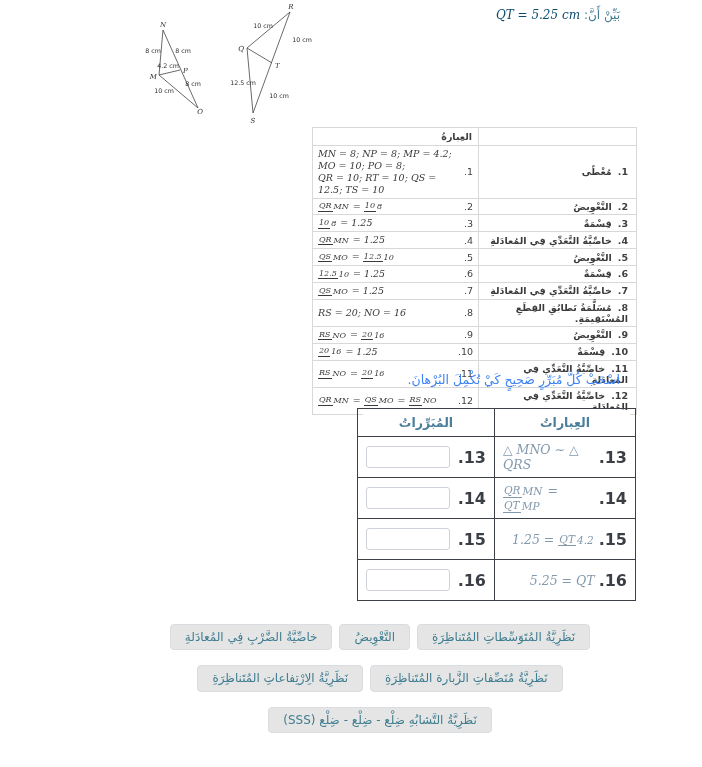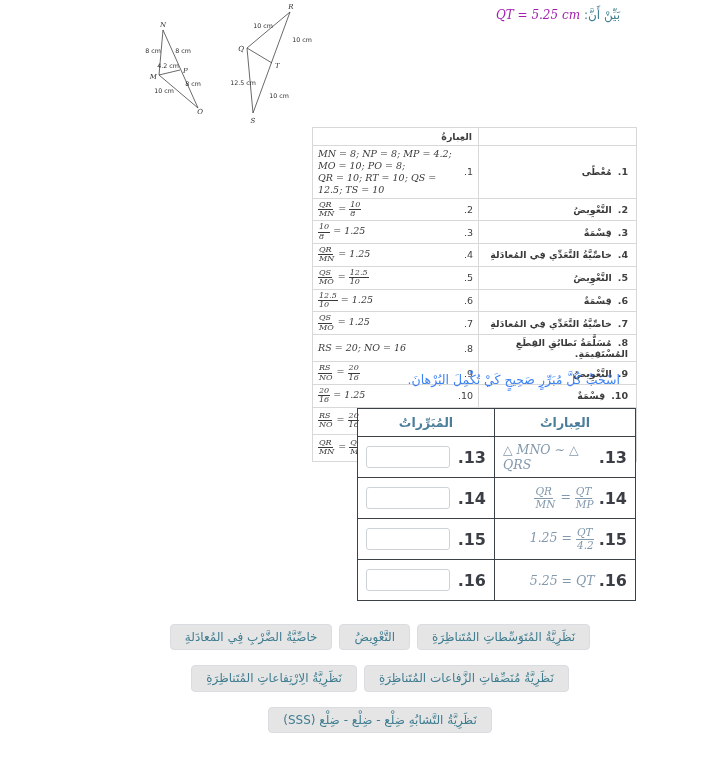--- a/index.html
+++ b/index.html
@@ -11,36 +11,36 @@
   .math{font-family:"DejaVu Serif", serif;font-style:italic;}
 
   
   .diagram{position:absolute;left:120px;top:0;width:210px;height:128px;}
   .diagram text{fill:#2d2d2d;}
   .vlabel{font:italic 7px "DejaVu Serif", serif;}
   .mlabel{font:6.3px "DejaVu Sans", sans-serif;}
 
   
   .prove{position:absolute;top:8px;right:82px;font-size:12px;color:#3f7d90;direction:rtl;}
-  .prove .math{color:#a21caf;font-size:12px;direction:ltr;unicode-bidi:embed;margin-inline-start:4px;}
+  .prove .math{color:#0c4a6e;font-size:12px;direction:ltr;unicode-bidi:embed;margin-inline-start:4px;}
 
   
   table{border-collapse:collapse;background:#fff;}
   .proof-table{position:absolute;left:312px;top:127px;width:308px;table-layout:fixed;}
   .proof-table th,.proof-table td{border:1px solid #d8d8d8;}
   .p-head-stmt{width:153px;text-align:right;font-size:9.5px;color:#3f3f3f;font-weight:600;padding:3px 6px;}
   .p-head-reason{width:155px;}
   .p-stmt{padding:2px 5px;vertical-align:middle;}
   .p-stmt{display:table-cell;}
   .p-stmt .cellflex{display:flex;justify-content:space-between;align-items:center;gap:3px;}
   .p-stmt .math{font-size:9.5px;color:#3a3a3a;line-height:1.25;}
   .pnum,.rnum{font-size:9.5px;color:#3f3f3f;white-space:nowrap;}
   .p-reason{padding:2px 8px;text-align:right;font-size:9.5px;color:#3a3a3a;font-weight:600;vertical-align:middle;margin-left:25px;}
   .p-reason .rnum{font-weight:600;margin-inline-end:6px;}
-  .frac{display:inline-flex;flex-direction:column;align-items:flex-start;vertical-align:middle;line-height:1.05;text-align:center;font-style:italic;}
+  .frac{display:inline-flex;flex-direction:row;align-items:flex-end;vertical-align:middle;line-height:1.05;text-align:center;font-style:italic;}
   .p-stmt .frac{font-size:8px;}
   .fnum{border-bottom:0.8px solid currentColor;padding:0 1px;display:block;}
   .fden{display:block;padding:0 1px;}
 
   
   .instruction{position:absolute;top:372px;left:312px;width:308px;direction:rtl;text-align:right;
     font-size:12.5px;color:#3b82f6;}
 
   
   .answer-table{position:absolute;left:357px;top:408px;width:260px;table-layout:fixed;border-radius:21px;}
@@ -354,19 +354,19 @@
     </tbody>
 </table>
 
 <div class="chips" id="chips">
     <div class="chip-row" dir="rtl">
       <button class="chip">نَظَرِيَّةُ المُتَوَسِّطاتِ المُتَناظِرَةِ</button>
       <button class="chip">التَّعْوِيضُ</button>
       <button class="chip">خاصِّيَّةُ الضَّرْبِ فِي المُعادَلةِ</button>
     </div>
     <div class="chip-row" dir="rtl">
-      <button class="chip">نَظَرِيَّةُ مُنَصِّفاتِ الزَّفاعات المُتَناظِرَةِ</button>
+      <button class="chip">نَظَرِيَّةُ مُنَصِّفاتِ الزَّبارة المُتَناظِرَةِ</button>
       <button class="chip">نَظَرِيَّةُ الِارْتِفاعاتِ المُتَناظِرَةِ</button>
     </div>
     <div class="chip-row" dir="rtl">
       <button class="chip">نَظَرِيَّةُ التَّشابُهِ ضِلْع - ضِلْع - ضِلْع (SSS)</button>
     </div>
   </div>
 
 </body></html>

